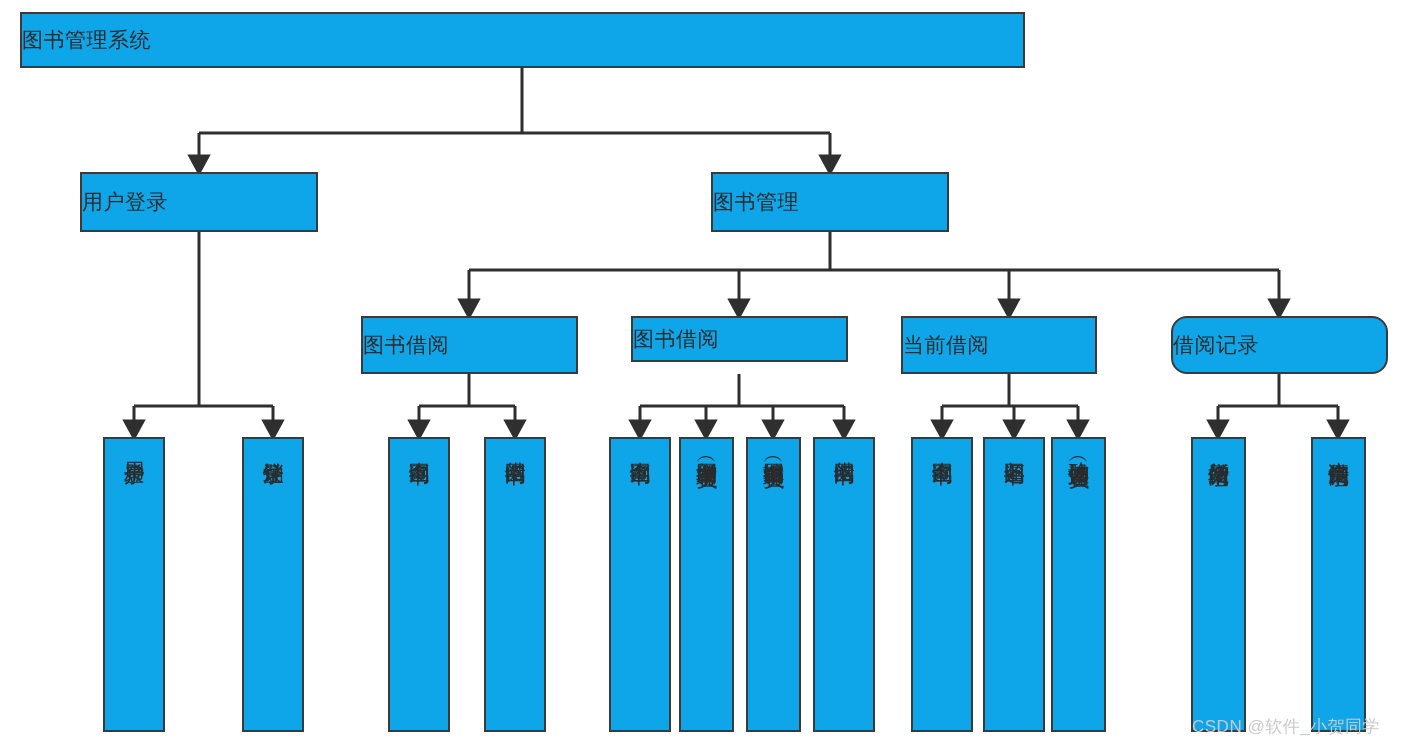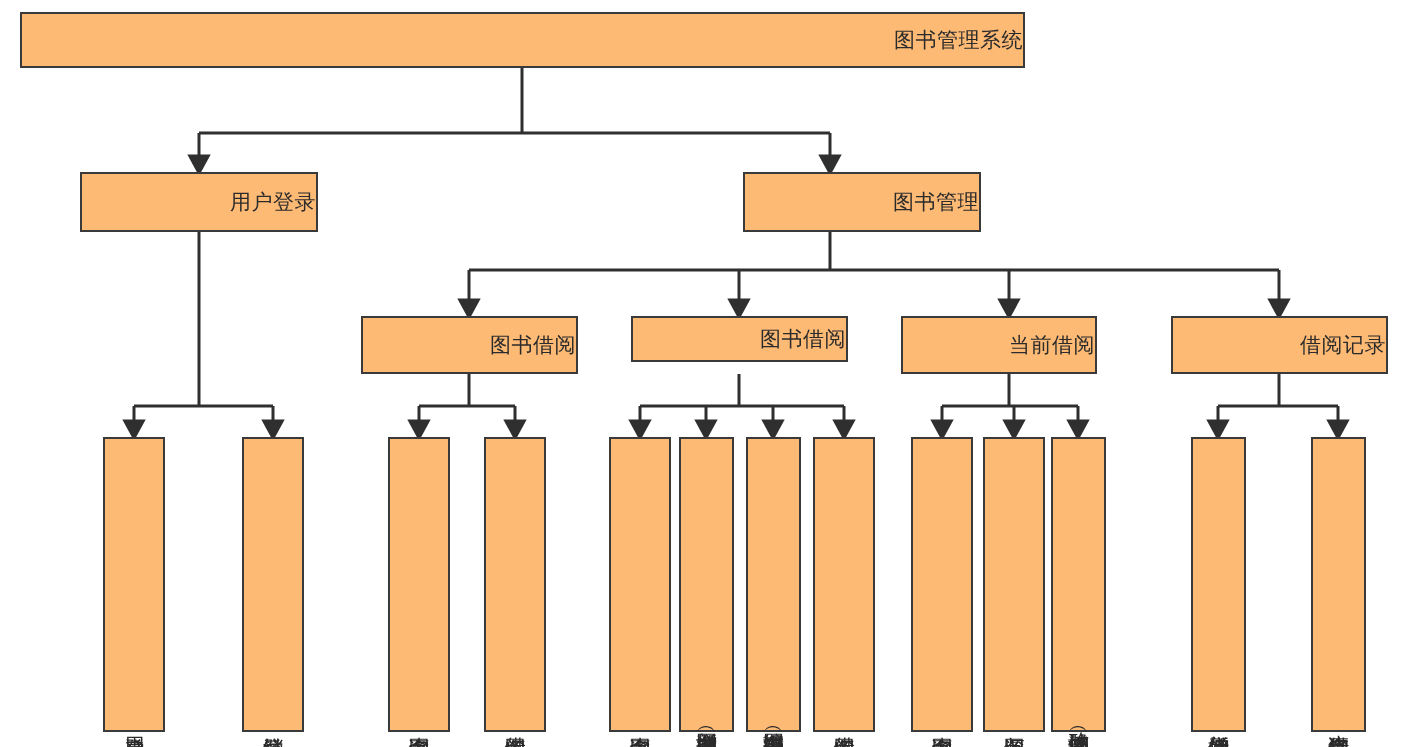--- a/index.html
+++ b/index.html
@@ -21,25 +21,25 @@
     position: absolute;
     left: 0;
     top: 0;
     width: 1405px;
     height: 747px;
     pointer-events: none;
   }
   .node {
     position: absolute;
     box-sizing: border-box;
-    background: #fdba74;
+    background: #0ea5e9;
     border: 2.5px solid #3a3a3a;
     display: flex;
     align-items: center;
-    justify-content: flex-end;
+    justify-content: flex-start;
     color: #2b2b2b;
     text-align: center;
   }
   .node.h {
     font-size: 21px;
     letter-spacing: 0.5px;
     line-height: 1.2;
   }
   .node.v {
     writing-mode: vertical-rl;
@@ -117,34 +117,34 @@
     </g>
   </svg>
 
   <div class="node h" style="left:20px; top:12px; width:1005px; height:56px;">
     <span>图书管理系统</span>
   </div>
 
   <div class="node h" style="left:80px; top:172px; width:238px; height:60px;">
     <span>用户登录</span>
   </div>
-  <div class="node h" style="left:711px; top:172px; width:238px; height:60px;margin-left:32px;">
+  <div class="node h" style="left:711px; top:172px; width:238px; height:60px;">
     <span>图书管理</span>
   </div>
 
   <div class="node h" style="left:361px; top:316px; width:217px; height:58px;">
     <span>图书借阅</span>
   </div>
   <div class="node h" style="left:631px; top:316px; width:217px; height:46px;">
     <span>图书借阅</span>
   </div>
   <div class="node h" style="left:901px; top:316px; width:196px; height:58px;">
     <span>当前借阅</span>
   </div>
-  <div class="node h" style="left:1171px; top:316px; width:217px; height:58px;">
+  <div class="node h" style="left:1171px; top:316px; width:217px; height:58px;border-radius:16px;">
     <span>借阅记录</span>
   </div>
 
   <div class="node v" style="left:103px; top:437px; width:62px; height:295px;">
     <span class="vtext">用户登录</span>
   </div>
   <div class="node v" style="left:242px; top:437px; width:62px; height:295px;">
     <span class="vtext">注销登录</span>
   </div>
   <div class="node v" style="left:388px; top:437px; width:62px; height:295px;">
@@ -174,14 +174,15 @@
   <div class="node v" style="left:1051px; top:437px; width:55px; height:295px;">
     <span class="vtext">确认归还（管理员）</span>
   </div>
   <div class="node v" style="left:1191px; top:437px; width:55px; height:295px;">
     <span class="vtext">新增借阅记录</span>
   </div>
   <div class="node v" style="left:1311px; top:437px; width:55px; height:295px;">
     <span class="vtext">查询借阅记录</span>
   </div>
 
+  <div class="watermark" style="left:1192px; top:715px;">CSDN @软件_小贺同学</div>
 
 </div>
 
 </body></html>

